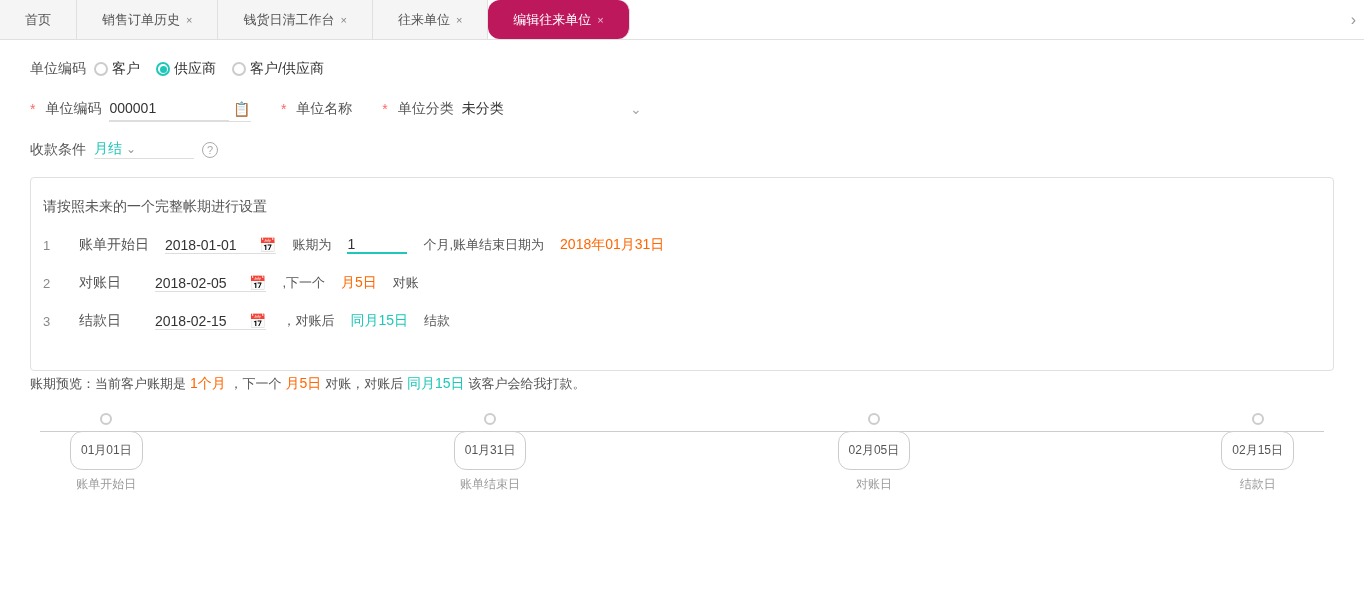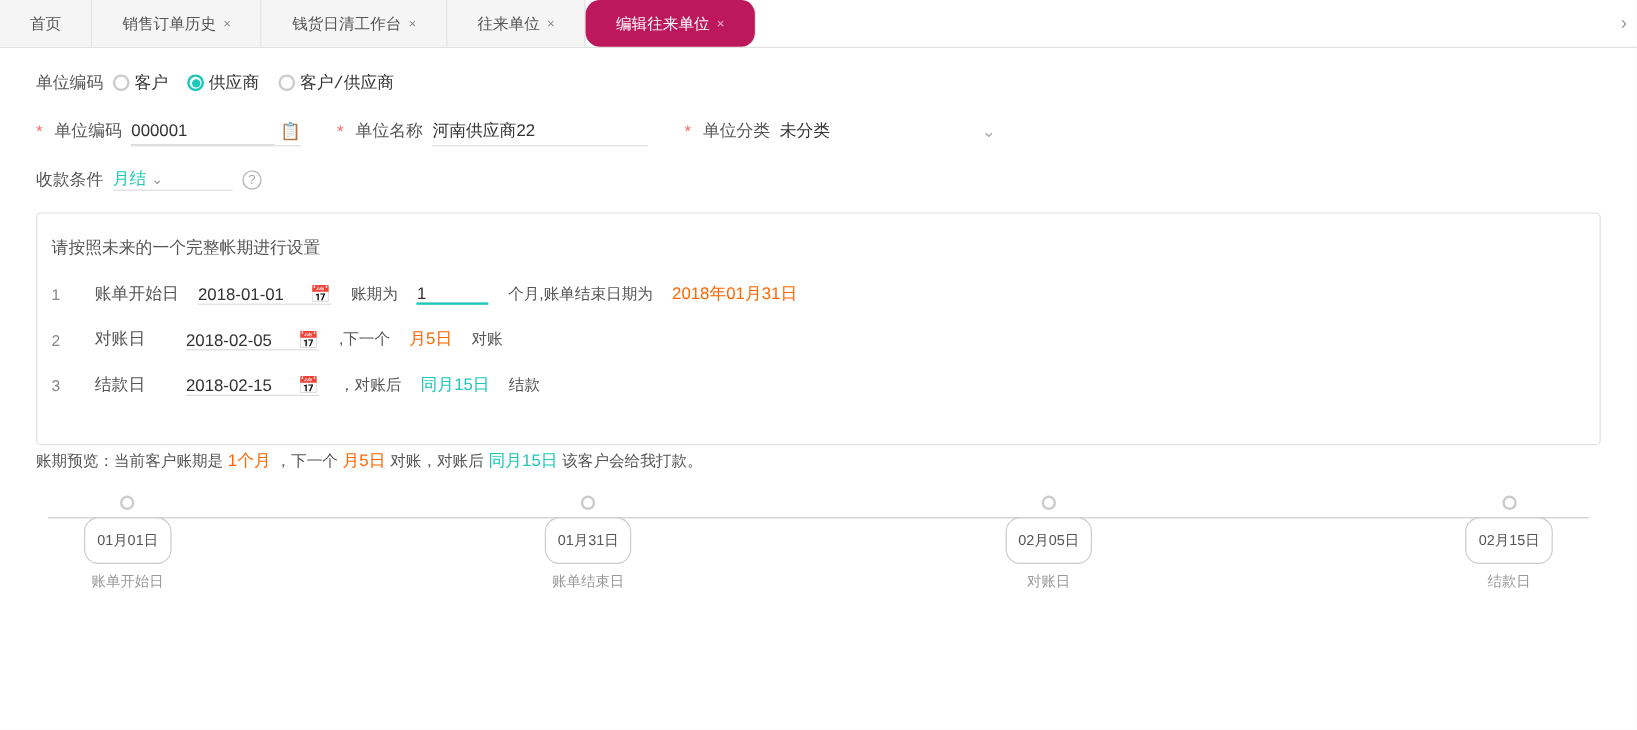--- a/index.html
+++ b/index.html
@@ -71,21 +71,20 @@
       white-space: nowrap;
     }
     .required-star {
       color: #f66;
       margin-right: 2px;
     }
     .radio-group {
       display: flex;
       align-items: flex-end;
       gap: 16px;
-      font-family: Liberation Mono, monospace;
     }
     .radio-item {
       display: flex;
       align-items: center;
       gap: 4px;
       cursor: pointer;
     }
     .radio-circle {
       width: 14px;
       height: 14px;
@@ -332,21 +331,20 @@
       <span class="required-star">*</span>
       <span class="form-label">单位编码</span>
       <div class="input-with-icon">
         <input class="text-input" type="text" style="width: 100px;" value="000001">
         <span class="input-icon">📋</span>
       </div>
     </div>
     <div class="form-group">
       <span class="required-star">*</span>
       <span class="form-label">单位名称</span>
-      <input class="text-input" type="text" style="width: 180px;" value="河南供应商22">
     </div>
     <div class="form-group">
       <span class="required-star">*</span>
       <span class="form-label">单位分类</span>
       <div class="unit-classify">
         <span>未分类</span>
         <span class="dropdown-arrow">⌄</span>
       </div>
     </div>
   </div>

